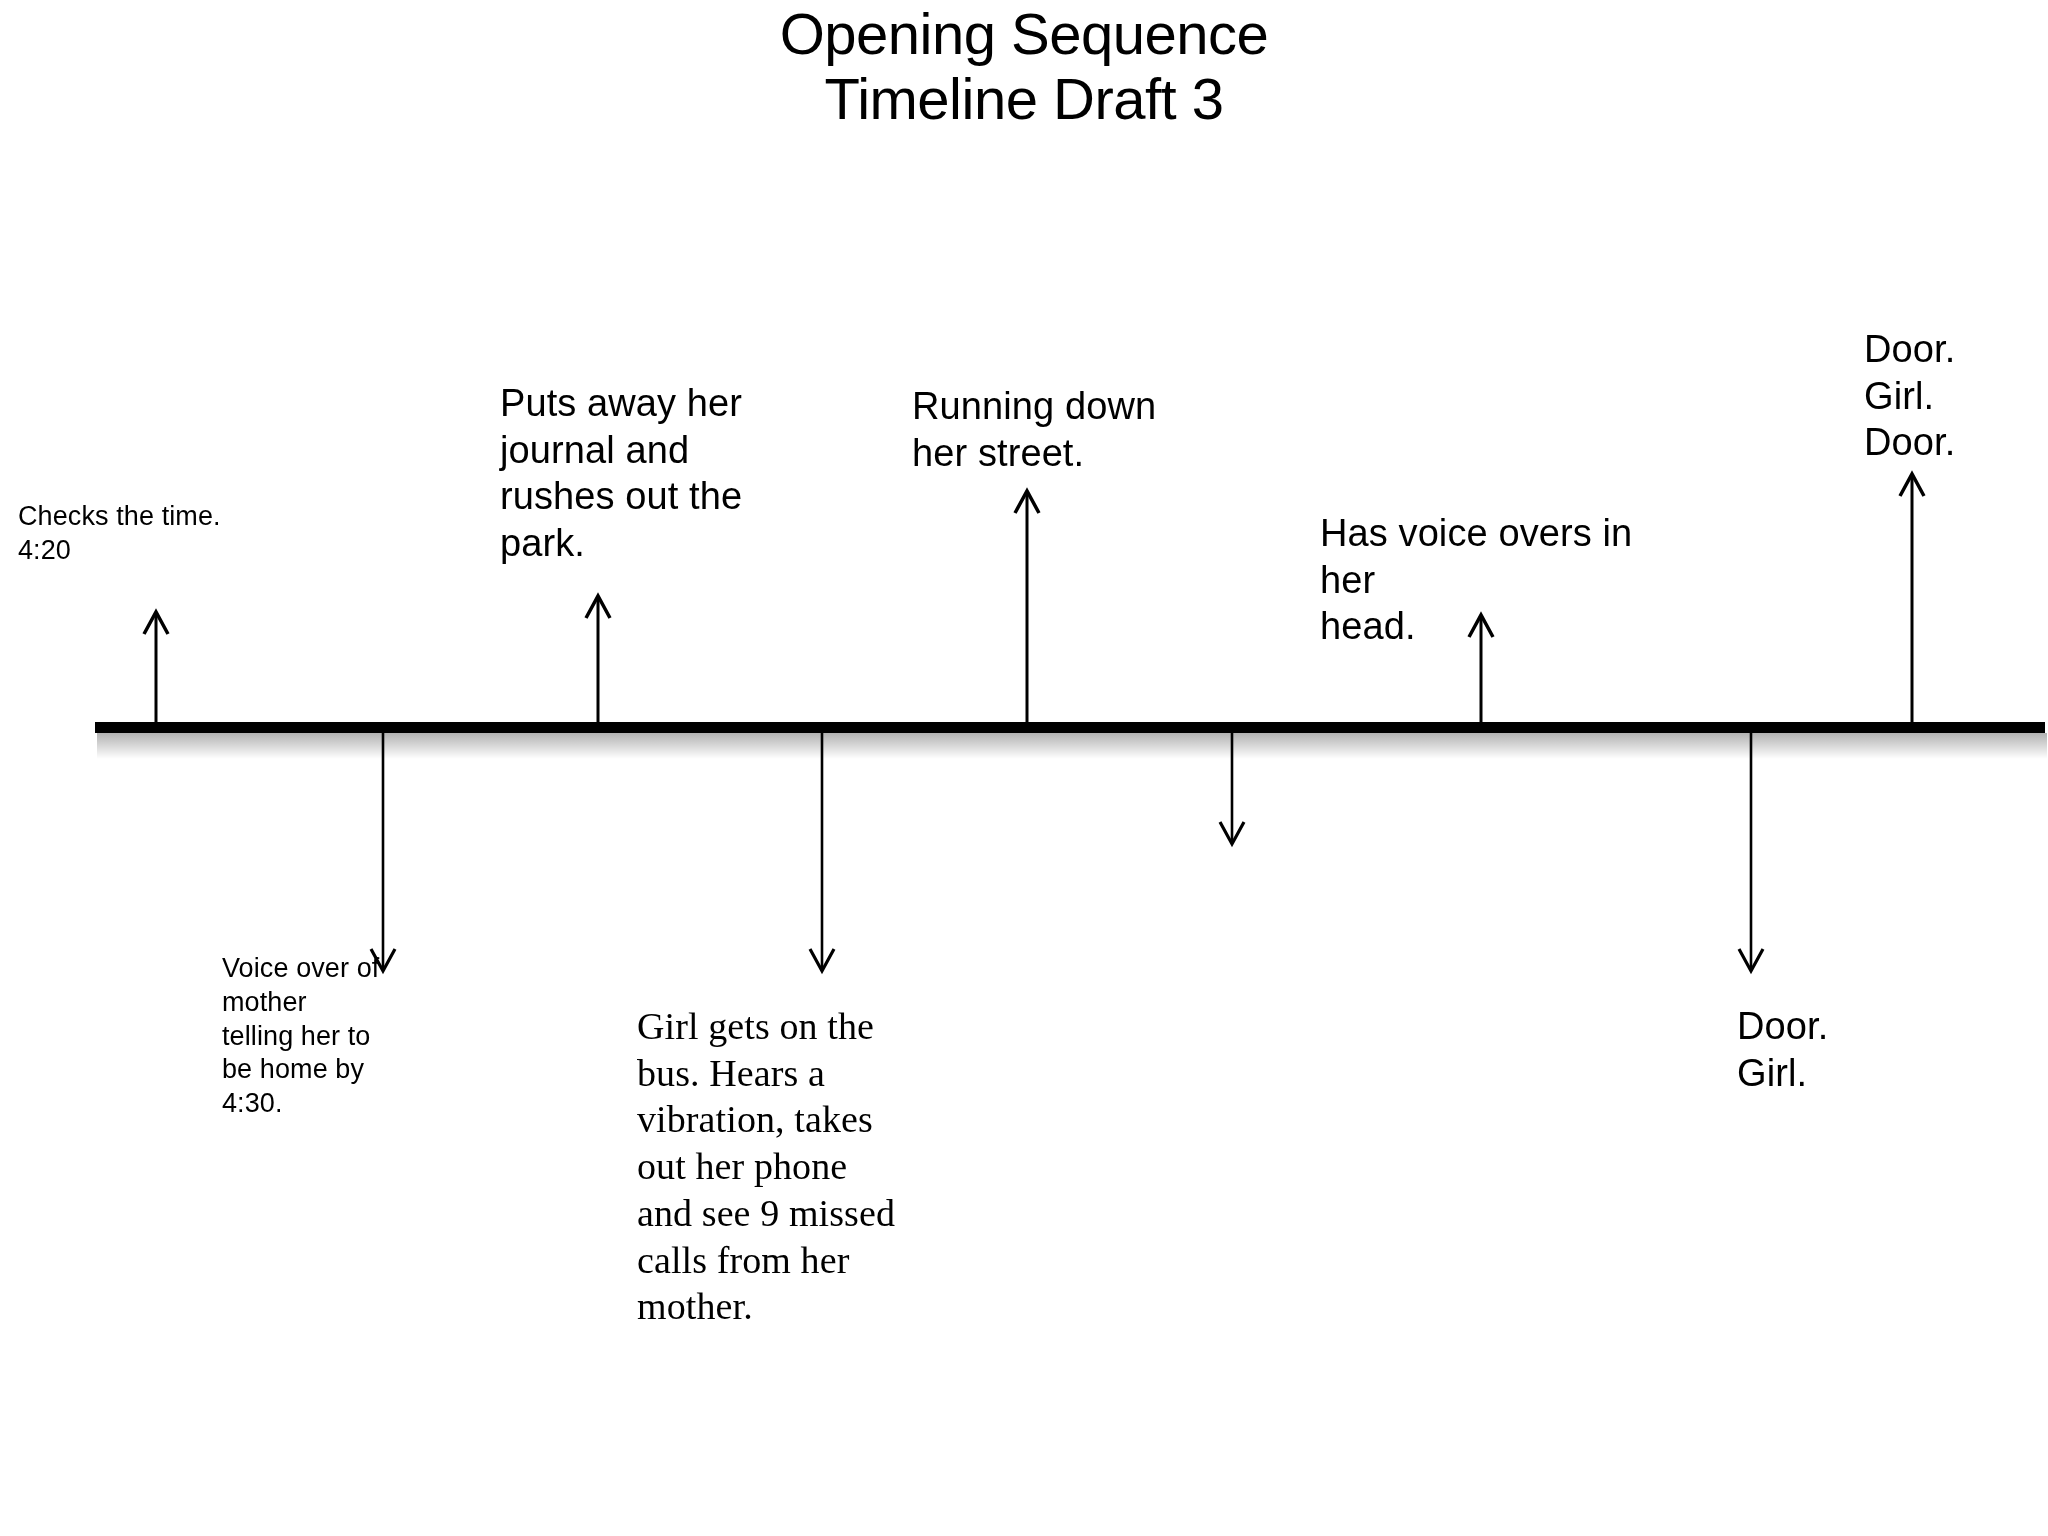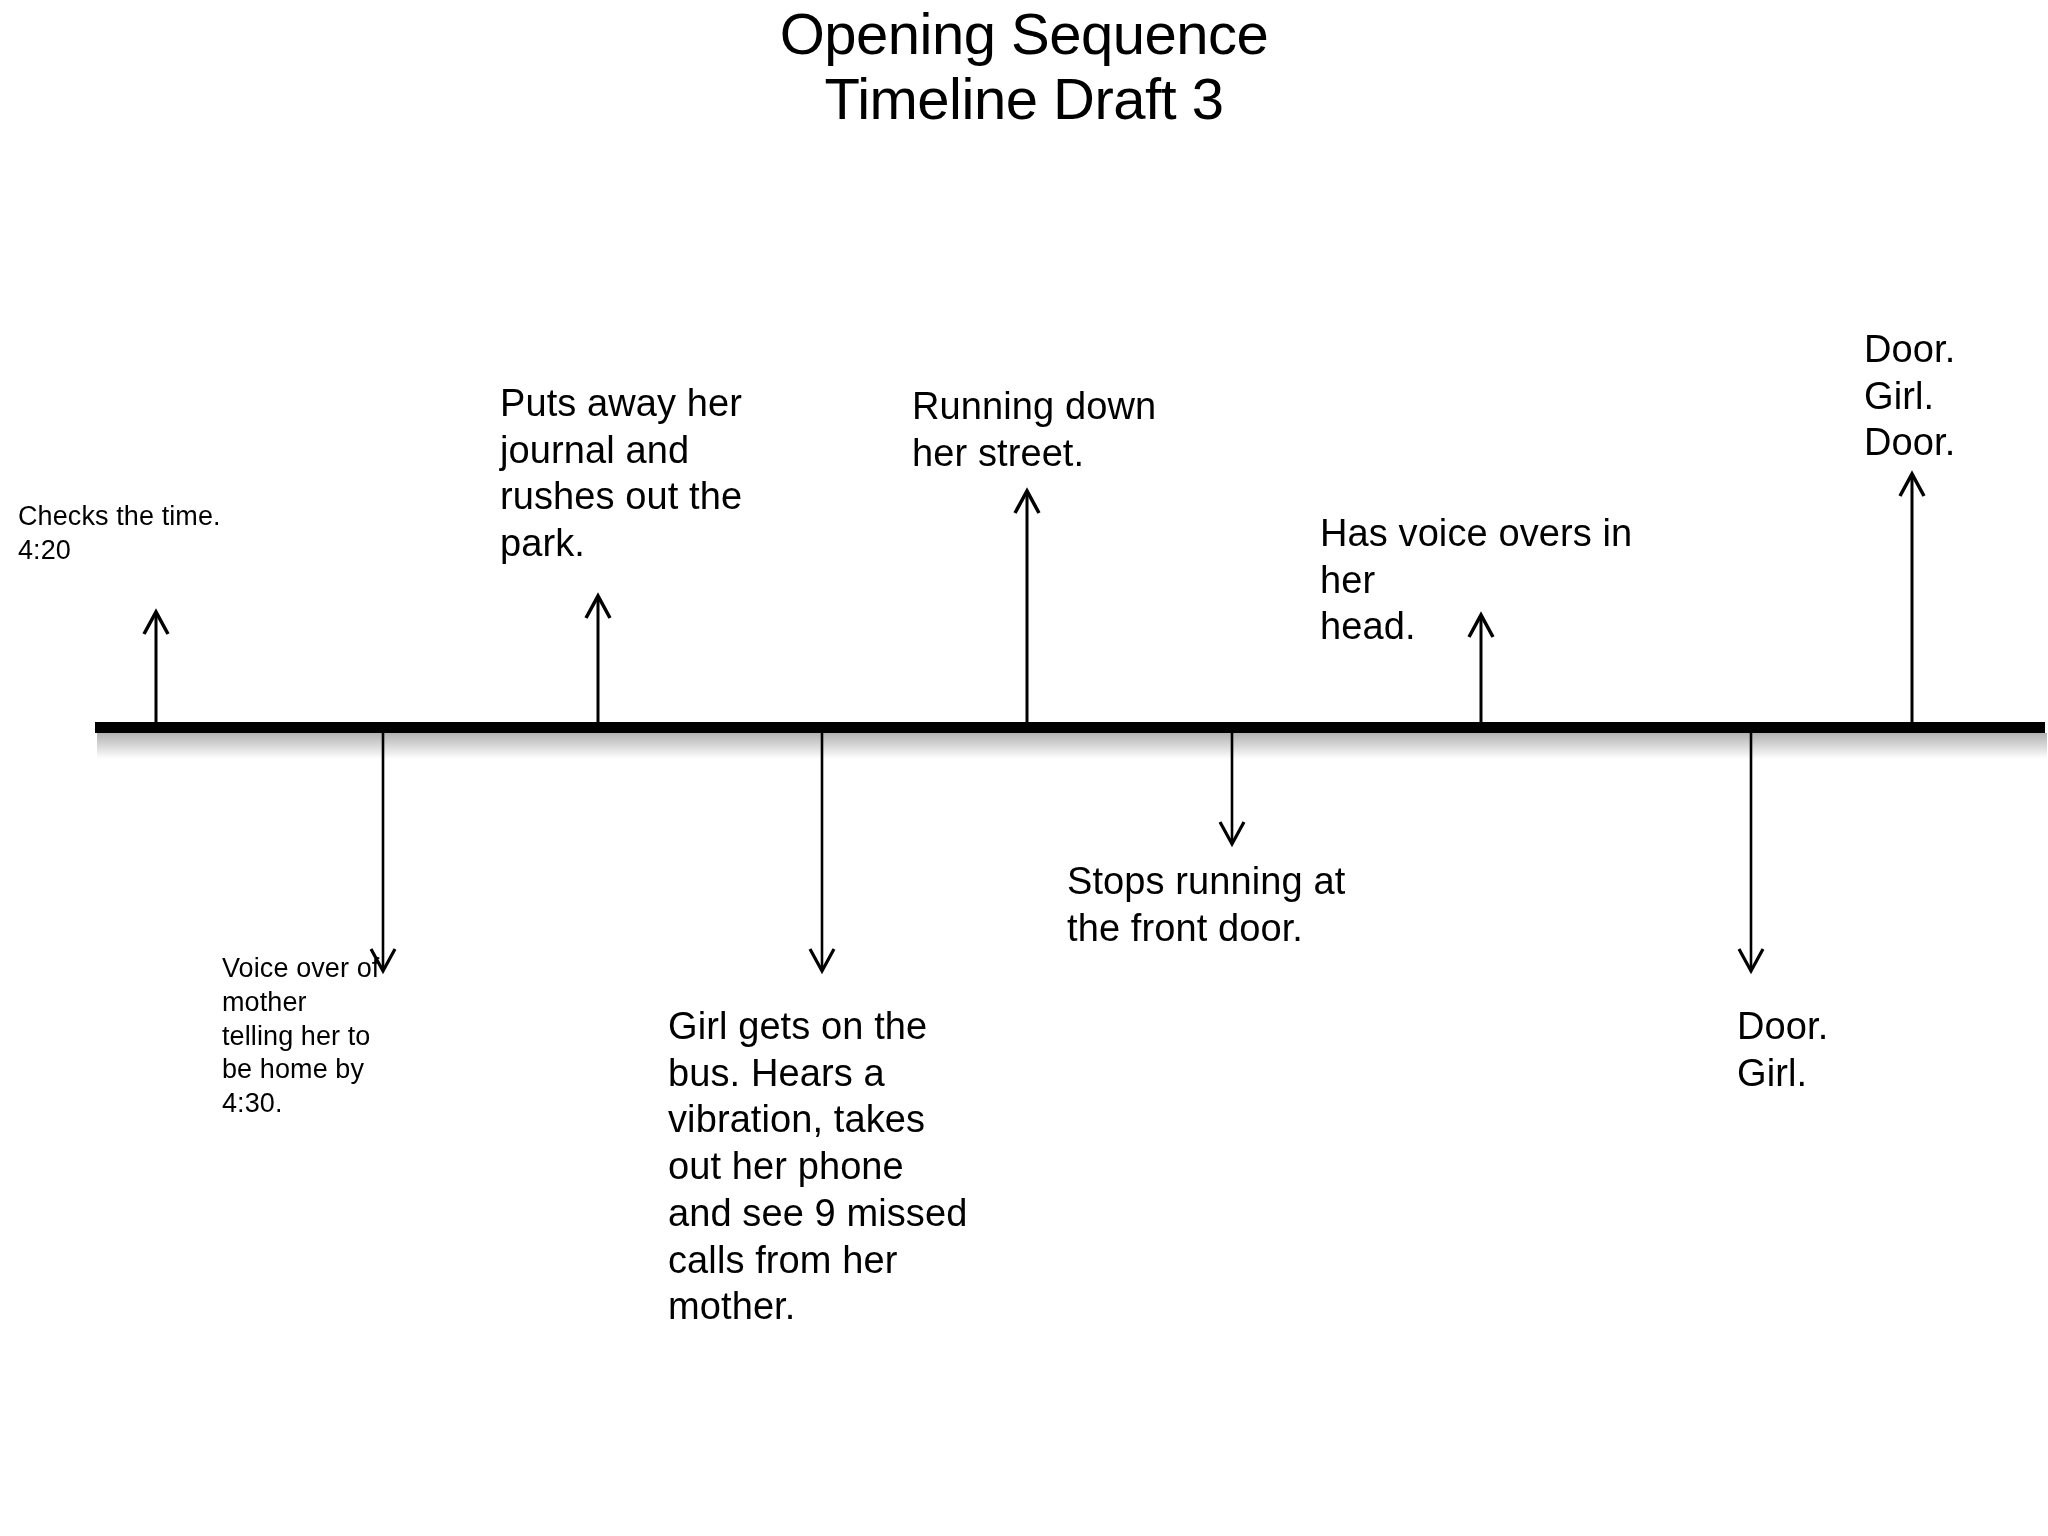--- a/index.html
+++ b/index.html
@@ -161,27 +161,25 @@
   <div class="label" style="left:1864px; top:326px; width:180px;">Door.
 Girl.
 Door.</div>
 
   <div class="label big" style="left:222px; top:952px; width:300px;">Voice over of
 mother
 telling her to
 be home by
 4:30.</div>
 
-  <div class="label" style="left:668px; top:1003px; width:300px;">Girl gets on the
+  <div class="label" style="left:637px; top:1003px; width:300px;font-family:Liberation Serif, serif;">Girl gets on the
 bus. Hears a
 vibration, takes
 out her phone
 and see 9 missed
 calls from her
 mother.</div>
 
-  <div class="label" style="left:1067px; top:858px; width:300px;">Stops running at
-the front door.</div>
 
   <div class="label" style="left:1737px; top:1003px; width:200px;">Door.
 Girl.</div>
 
 </div>
 
 </body></html>

